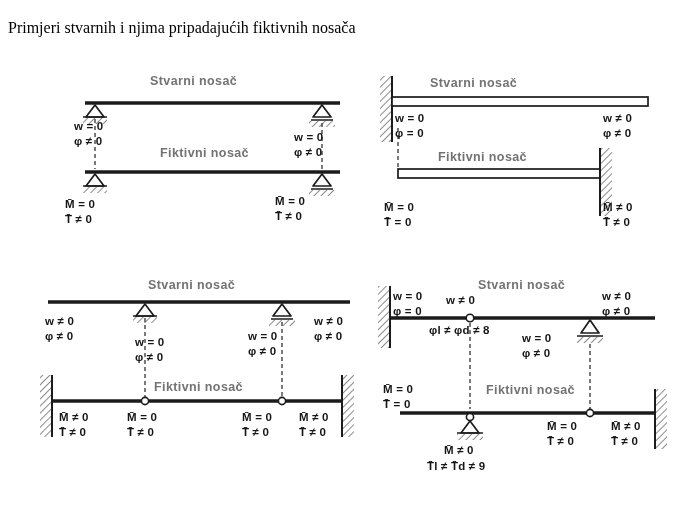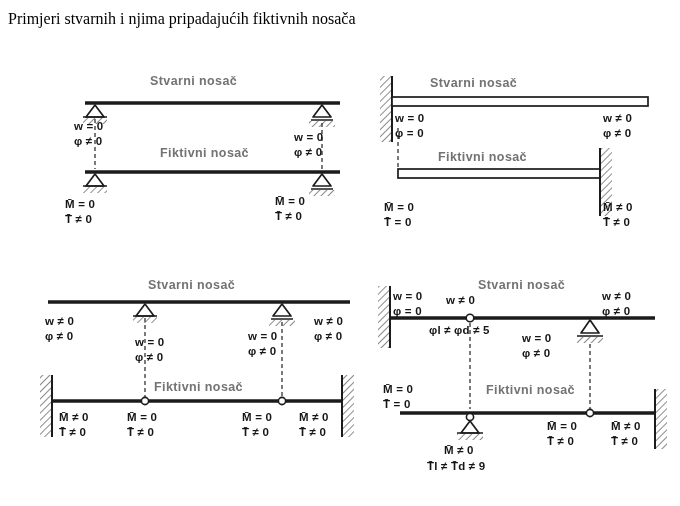--- a/index.html
+++ b/index.html
@@ -1,19 +1,19 @@
 <!DOCTYPE html>
 <html><head>
 <meta charset="utf-8">
 <title>Stvarni i fiktivni nosači</title>
 <style>
   html,body{margin:0;padding:0;background:#fff;}
   .page{position:relative;width:680px;height:506px;background:#ffffff;overflow:hidden;
         font-family:"Liberation Sans",sans-serif;}
-  .doc-title{position:absolute;left:8px;top:9px;
+  .doc-title{position:absolute;left:8px;top:18px;
         font:16px/20px "Liberation Serif",serif;color:#000;white-space:nowrap;}
   .diagram-svg{position:absolute;left:0;top:0;}
   .title-lbl{position:absolute;font:bold 12.5px/14px "Liberation Sans",sans-serif;
         color:#737373;letter-spacing:.4px;white-space:nowrap;}
   .ann{position:absolute;}
   .lbl-line{font:bold 11.5px/15px "Liberation Sans",sans-serif;color:#161616;
         letter-spacing:.2px;white-space:nowrap;}
   .one{position:absolute;font:bold 11.5px/14px "Liberation Sans",sans-serif;color:#161616;
         letter-spacing:.2px;white-space:nowrap;}
   svg .beam{stroke:#1b1b1b;stroke-width:3.4;}
@@ -179,21 +179,21 @@
     <div class="lbl-line">M̄ ≠ 0</div>
     <div class="lbl-line">T̄ ≠ 0</div>
   </div>
 
   <div class="title-lbl" style="left:478px;top:278px">Stvarni nosač</div>
   <div class="ann" style="left:393px;top:289px">
     <div class="lbl-line">w = 0</div>
     <div class="lbl-line">φ = 0</div>
   </div>
   <div class="one" style="left:446px;top:293px">w ≠ 0</div>
-  <div class="one" style="left:429px;top:323px">φl ≠ φd ≠ 5</div>
+  <div class="one" style="left:429px;top:323px">φl ≠ φd ≠ 8</div>
   <div class="ann" style="left:522px;top:331px">
     <div class="lbl-line">w = 0</div>
     <div class="lbl-line">φ ≠ 0</div>
   </div>
   <div class="ann" style="left:602px;top:289px">
     <div class="lbl-line">w ≠ 0</div>
     <div class="lbl-line">φ ≠ 0</div>
   </div>
   <div class="title-lbl" style="left:486px;top:383px">Fiktivni nosač</div>
   <div class="ann" style="left:383px;top:382px">

